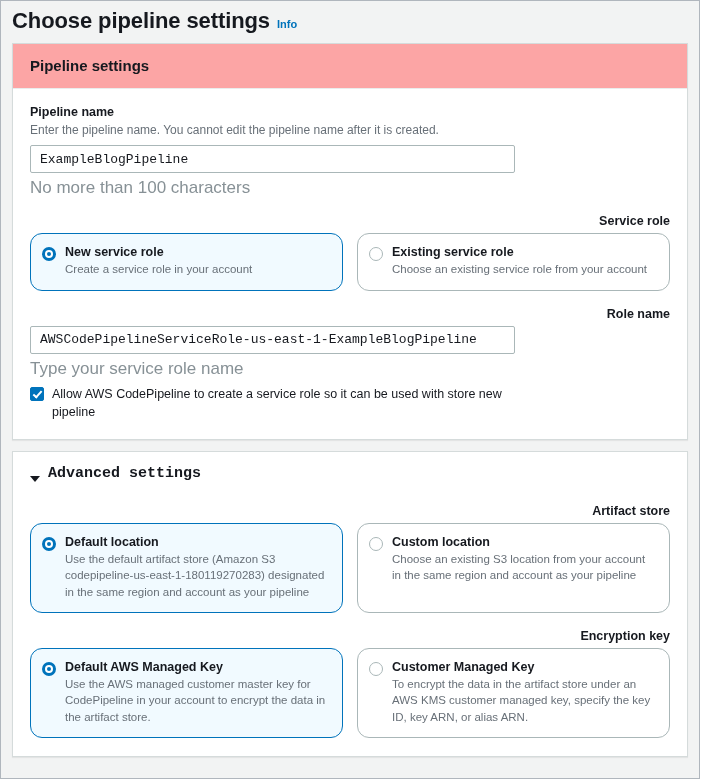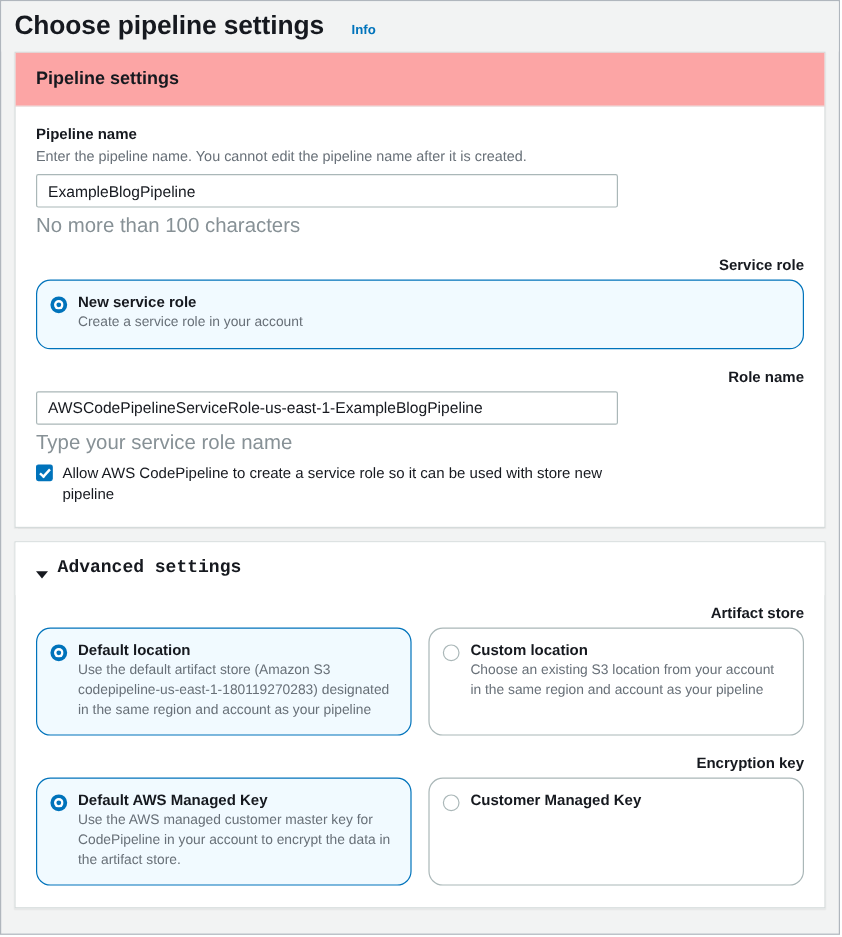--- a/index.html
+++ b/index.html
@@ -20,21 +20,21 @@
     height: 779px;
     border: 1px solid #b0b6bd;
     background: #f2f3f3;
     box-sizing: border-box;
     overflow: hidden;
   }
   .page-title-row {
     padding: 8px 0 10px 11px;
     display: flex;
     align-items: baseline;
-    gap: 23px;
+    gap: 7px;
     background: #f2f3f3;
   }
   .page-title {
     font-size: 22px;
     font-weight: 700;
     color: #16191f;
     letter-spacing: -0.1px;
     line-height: 1.1;
   }
   .info-link {
@@ -101,21 +101,21 @@
     margin-bottom: 7px;
     line-height: 1.35;
   }
   .text-input {
     width: 485px;
     height: 28px;
     box-sizing: border-box;
     border: 1px solid #aab7b8;
     border-radius: 2px;
     padding: 0 9px;
-    font-family: Liberation Sans, sans-serif;
+    font-family: Liberation Mono, monospace;
     font-size: 13px;
     color: #16191f;
     background: #ffffff;
     outline: none;
   }
   .hint {
     font-size: 17px;
     color: #879196;
     margin-top: 5px;
   }
@@ -269,20 +269,27 @@
 
       <div class="section-label">Service role</div>
       <div class="tiles">
         <div class="tile selected">
           <span class="radio on"></span>
           <span class="tile-text">
             <span class="tile-title" style="display:block">New service role</span>
             <span class="tile-desc" style="display:block">Create a service role in your account</span>
           </span>
         </div>
+        <div class="tile">
+          <span class="radio"></span>
+          <span class="tile-text">
+            <span class="tile-title" style="display:block">Existing service role</span>
+            <span class="tile-desc" style="display:block">Choose an existing service role from your account</span>
+          </span>
+        </div>
       </div>
 
       <div class="section-label">Role name</div>
       <input class="text-input" type="text" value="AWSCodePipelineServiceRole-us-east-1-ExampleBlogPipeline" style="">
       <div class="hint">Type your service role name</div>
 
       <div class="checkbox-row">
         <span class="checkbox"></span>
         <span class="checkbox-label">Allow AWS CodePipeline to create a service role so it can be used with store new pipeline</span>
       </div>
@@ -321,20 +328,21 @@
           <span class="radio on"></span>
           <span class="tile-text">
             <span class="tile-title" style="display:block">Default AWS Managed Key</span>
             <span class="tile-desc" style="display:block">Use the AWS managed customer master key for CodePipeline in your account to encrypt the data in the artifact store.</span>
           </span>
         </div>
         <div class="tile tall">
           <span class="radio"></span>
           <span class="tile-text">
             <span class="tile-title" style="display:block">Customer Managed Key</span>
+            <span class="tile-desc" style="display:block">To encrypt the data in the artifact store under an AWS KMS customer managed key, specify the key ID, key ARN, or alias ARN.</span>
           </span>
         </div>
       </div>
 
     </div>
   </div>
 
   <div class="footer">
     <button class="btn-link">Cancel</button>
     <button class="btn-primary">Next</button>

